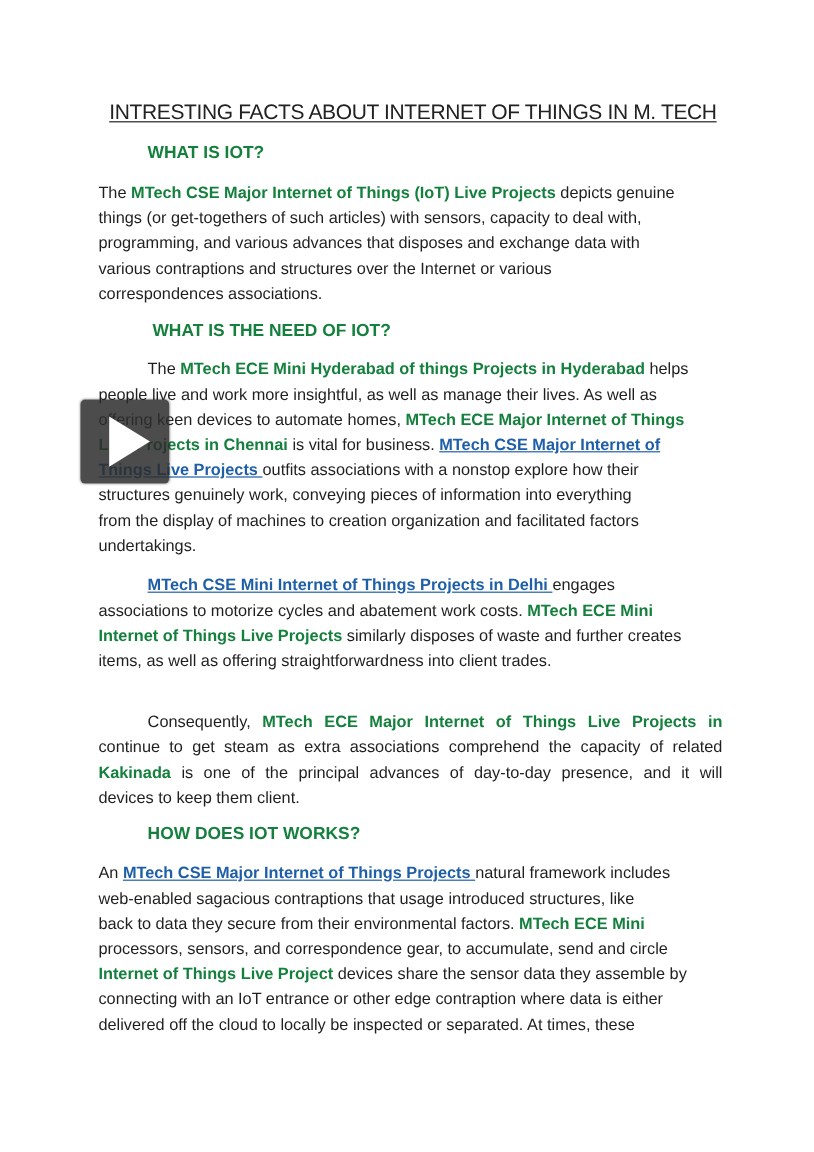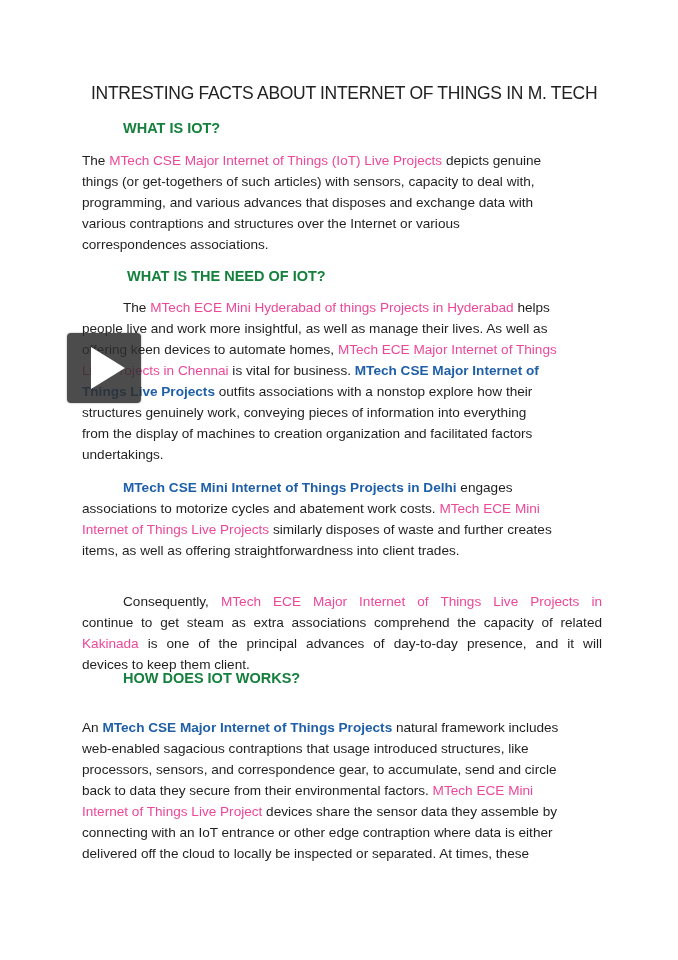--- a/index.html
+++ b/index.html
@@ -1,25 +1,25 @@
 <!DOCTYPE html>
 <html><head>
   <meta charset="utf-8">
   <style>
     html, body { margin: 0; padding: 0; background: #ffffff; }
     body { width: 678px; height: 960px; position: relative; overflow: hidden; font-family: "Liberation Sans", sans-serif; color: #1a1a1a; }
     .page { position: absolute; left: 0; top: 0; width: 678px; height: 960px; background: #fff; }
-    .title { position: absolute; left: 91px; top: 83px; font-size: 17.5px; font-weight: normal; text-underline-offset: 2px; color: #222; letter-spacing: -0.3px; white-space: nowrap; }
+    .title { position: absolute; left: 91px; top: 83px; font-size: 17.5px; font-weight: normal; text-decoration: underline; text-underline-offset: 2px; color: #222; letter-spacing: -0.3px; white-space: nowrap; }
     .heading { position: absolute; font-size: 14.5px; font-weight: bold; color: #15803d; white-space: nowrap; }
     .para { position: absolute; left: 82px; width: 520px; font-size: 13.6px; line-height: 21px; color: #1f1f1f; }
     .para .line { display: block; white-space: nowrap; }
     .justify .line { text-align: justify; text-align-last: justify; }
     .indent { padding-left: 41px; }
-    b { font-weight: normal; color: #ec4899; }
-    a.link { color: #1f5fa8; font-weight: bold; }
+    b { font-weight: bold; color: #15803d; }
+    a.link { color: #1f5fa8; font-weight: bold; text-decoration: underline; }
     .play { position: absolute; left: 67px; top: 333px; width: 74px; height: 70px; background: rgba(45,45,45,0.85); border-radius: 4px; box-shadow: 0 0 2px rgba(0,0,0,0.4); }
     .play .tri { position: absolute; left: 24px; top: 14px; width: 0; height: 0; border-top: 21px solid transparent; border-bottom: 21px solid transparent; border-left: 34px solid #ffffff; }
   </style>
 </head>
 <body>
 
 <div class="page">
   <div class="title">INTRESTING FACTS ABOUT INTERNET OF THINGS IN M. TECH</div>
 
   <div class="heading" style="left:123px; top:120px;">WHAT IS IOT?</div>
@@ -48,26 +48,26 @@
       <span class="line"><b>Internet of Things Live Projects</b> similarly disposes of waste and further creates</span>
       <span class="line">items, as well as offering straightforwardness into client trades.</span>
     </div>
   <div class="para justify" style="top:591px;">
       <span class="line indent">Consequently, <b>MTech ECE Major Internet of Things Live Projects in</b></span>
       <span class="line">continue to get steam as extra associations comprehend the capacity of related</span>
       <span class="line"><b>Kakinada</b> is one of the principal advances of day-to-day presence, and it will</span>
       <span class="line" style="text-align-last: left;">devices to keep them  client.</span>
     </div>
 
-  <div class="heading" style="left:123px; top:670px;">HOW DOES IOT WORKS?</div>
+  <div class="heading" style="left:123px; top:687px;">HOW DOES IOT WORKS?</div>
   <div class="para" style="top:717px;">
       <span class="line">An <a class="link">MTech CSE Major Internet of Things Projects </a>natural framework includes</span>
       <span class="line">web-enabled sagacious contraptions that usage introduced structures, like</span>
+      <span class="line">back to data they secure from their environmental factors. <b>MTech ECE Mini</b></span>
       <span class="line">processors, sensors, and correspondence gear, to accumulate, send and circle</span>
-      <span class="line">back to data they secure from their environmental factors. <b>MTech ECE Mini</b></span>
       <span class="line"><b>Internet of Things Live Project</b> devices share the sensor data they assemble by</span>
       <span class="line">connecting with an IoT entrance or other  edge contraption where data is either</span>
       <span class="line">delivered off the  cloud to locally be inspected or separated. At times, these</span>
     </div>
 
   <div class="play">
     <span class="tri"></span>
   </div>
 </div>
 

